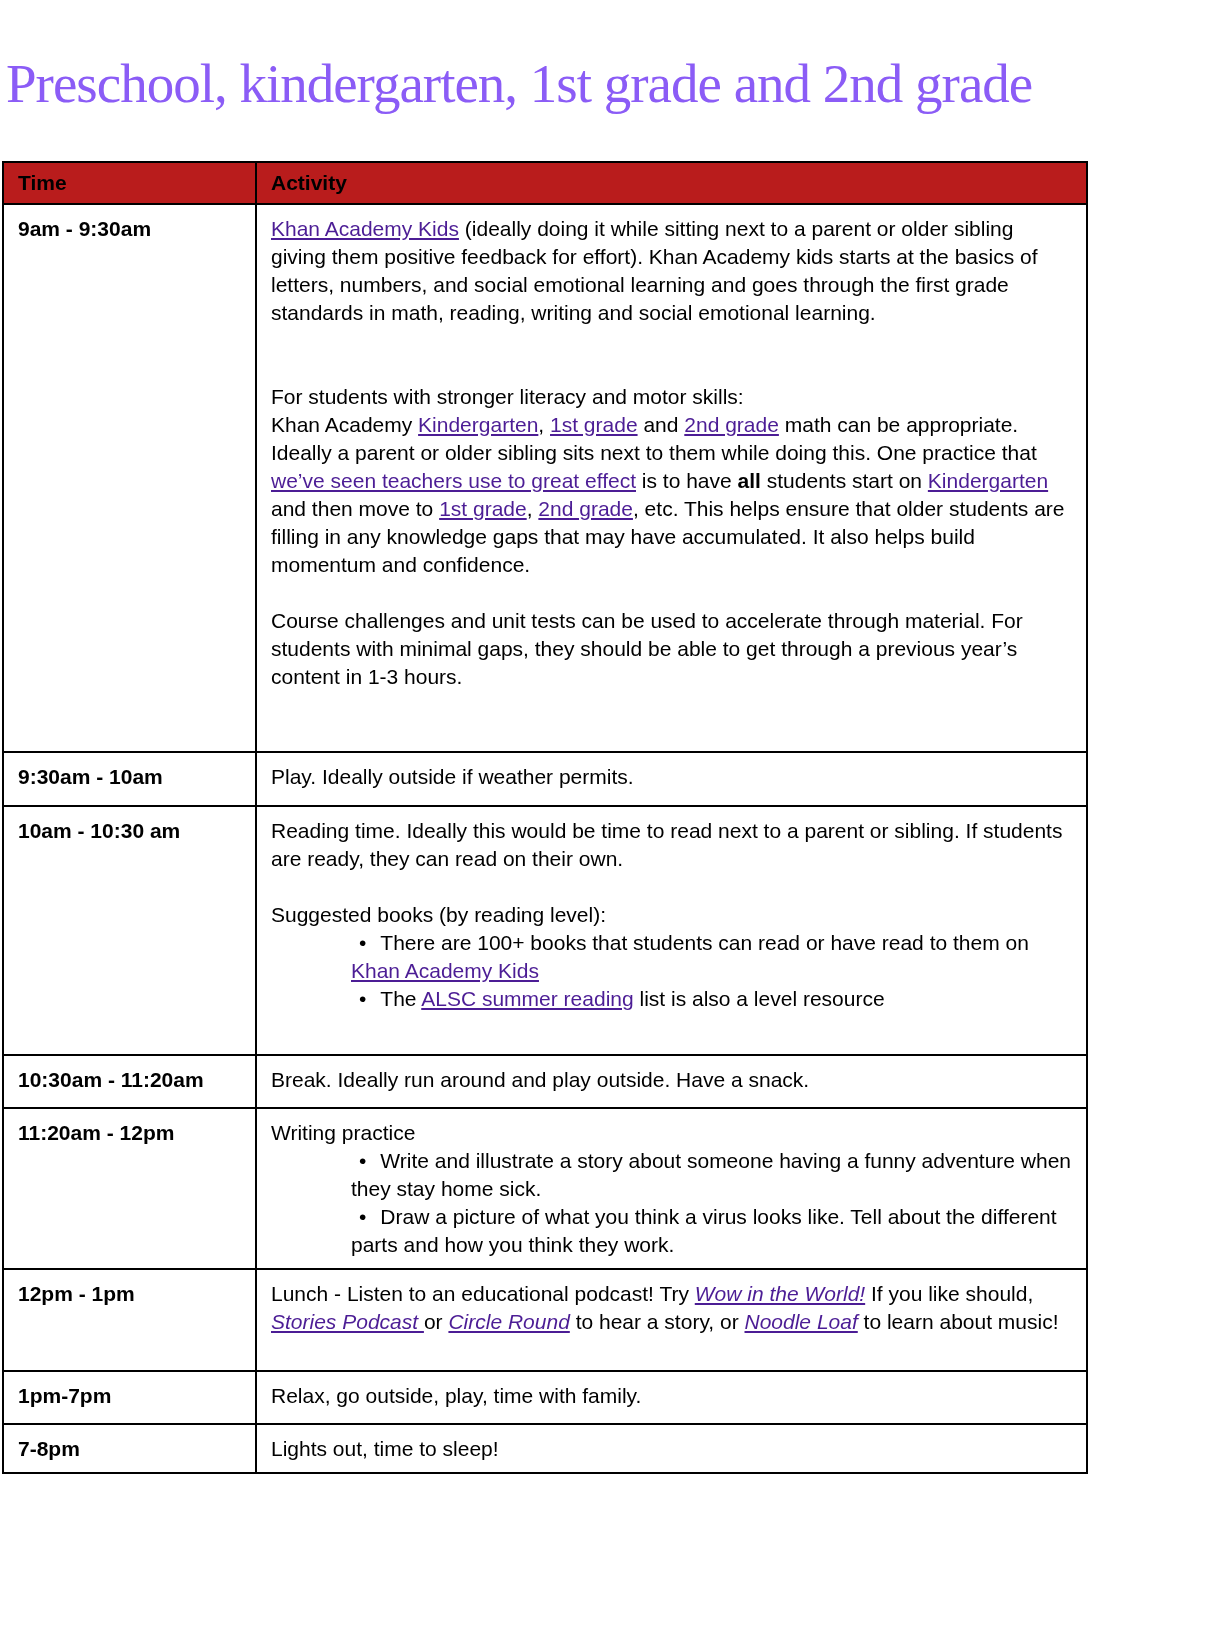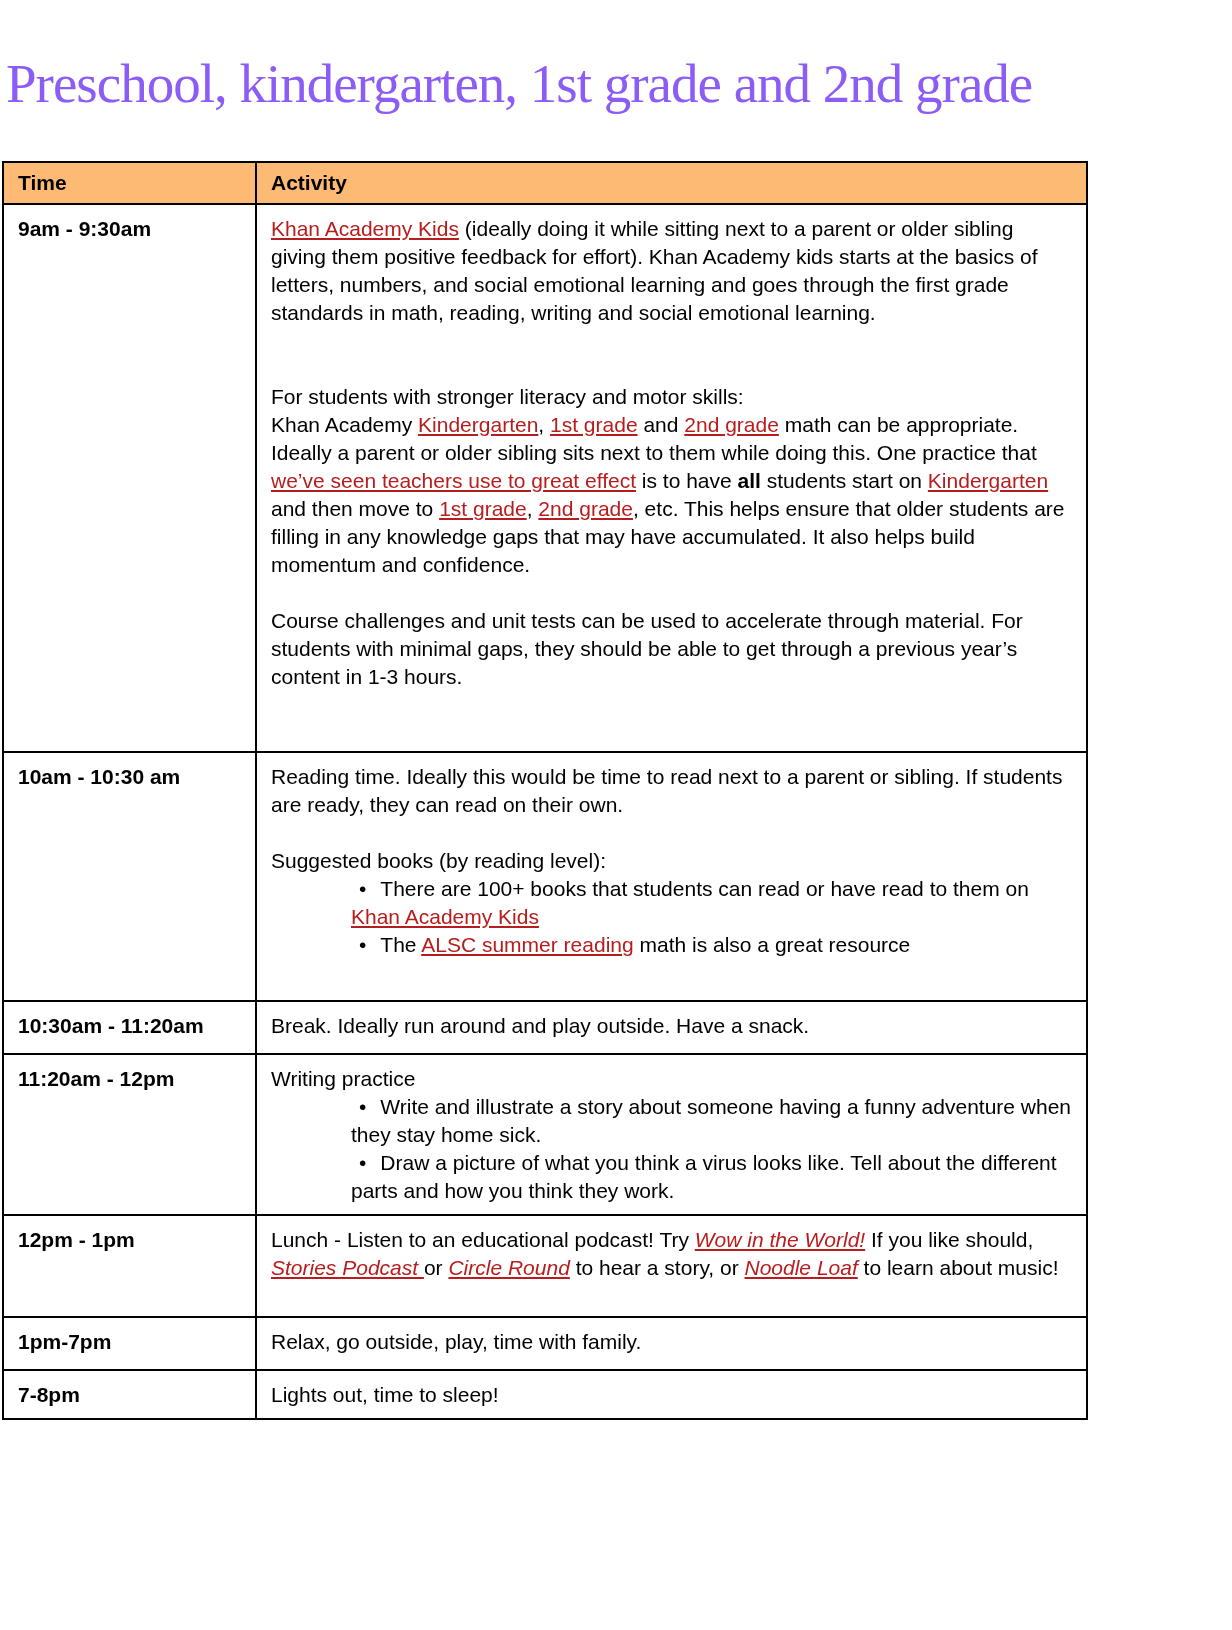--- a/index.html
+++ b/index.html
@@ -31,34 +31,34 @@
   .schedule col.c-act  { width: 831px; }
   .schedule th, .schedule td {
     border: 2px solid #000000;
     vertical-align: top;
     text-align: left;
     padding: 10px 14px 9px 14px;
     font-size: 21px;
     line-height: 28px;
   }
   .schedule th {
-    background: #fdba74;
+    background: #b91c1c;
     font-weight: 700;
     height: 32px;
     vertical-align: middle;
     padding-top: 6px;
     padding-bottom: 6px;
   }
   td.time { font-weight: 700; white-space: nowrap; }
   td.act p { margin: 0; }
   p.mb1 { margin-bottom: 28px !important; }
   p.mb2 { margin-bottom: 56px !important; }
   p.bullet { padding-left: 80px; text-indent: 8px; }
   .blt { margin-right: 14px; }
-  .lnk { color: #b91c1c; text-decoration: underline; cursor: pointer; }
+  .lnk { color: #4c1d95; text-decoration: underline; cursor: pointer; }
   .it { font-style: italic; }
   .bold { font-weight: 700; }
   
   tr.r0 td { height: 50px; }
   tr.r1 td { height: 548px; }
   tr.r2 td { height: 54px; }
   tr.r3 td { height: 249px; }
   tr.r4 td { height: 53px; margin-top: 12px; }
   tr.r5 td { height: 148px; }
   tr.r6 td { height: 102px; }
@@ -87,28 +87,34 @@
     <tr class="r1">
       <td class="time">9am - 9:30am</td>
       <td class="act">
         <p class="mb2"><span class="lnk">Khan Academy Kids</span><span> (ideally doing it while sitting next to a parent or older sibling giving them positive feedback for effort). Khan Academy kids starts at the basics of letters, numbers, and social emotional learning and goes through the first grade standards in math, reading, writing and social emotional learning.</span></p>
         <p><span>For students with stronger literacy and motor skills:</span></p>
         <p class="mb1"><span>Khan Academy  </span><span class="lnk">Kindergarten</span><span>, </span><span class="lnk">1st grade</span><span> and  </span><span class="lnk">2nd grade</span><span> math can be appropriate. Ideally a parent or older sibling sits next to them while doing this. One practice that </span><span class="lnk">we’ve seen teachers use to great effect</span><span> is to have </span><span class="bold">all</span><span> students start on </span><span class="lnk">Kindergarten</span><span> and then move to </span><span class="lnk">1st grade</span><span>, </span><span class="lnk">2nd grade</span><span>, etc. This helps ensure that older students are filling in any knowledge gaps that may have accumulated. It also helps build momentum and confidence.</span></p>
         <p><span>Course challenges and unit tests can be used to accelerate through material. For students with minimal gaps, they should be able to get through a previous year’s content in 1-3 hours.</span></p>
       </td>
     </tr>
 
+    <tr class="r2">
+      <td class="time">9:30am - 10am</td>
+      <td class="act">
+          <p>Play. Ideally outside if weather permits.</p>
+        </td>
+    </tr>
 
     <tr class="r3">
       <td class="time">10am - 10:30 am</td>
       <td class="act">
         <p class="mb1"><span>Reading time. Ideally this would be time to read next to a parent or sibling. If students are ready, they can read on their own.</span></p>
         <p><span>Suggested books (by reading level):</span></p>
         <p class="bullet"><span class="blt">•</span><span>There are 100+ books that students can read or have read to them on </span><span class="lnk">Khan Academy Kids</span></p>
-        <p class="bullet"><span class="blt">•</span><span>The </span><span class="lnk">ALSC summer reading</span><span> math is also a great resource</span></p>
+        <p class="bullet"><span class="blt">•</span><span>The </span><span class="lnk">ALSC summer reading</span><span> list is also a level resource</span></p>
       </td>
     </tr>
 
     <tr class="r4">
       <td class="time">10:30am - 11:20am</td>
       <td class="act">
           <p>Break. Ideally run around and play outside. Have a snack.</p>
         </td>
     </tr>
 

